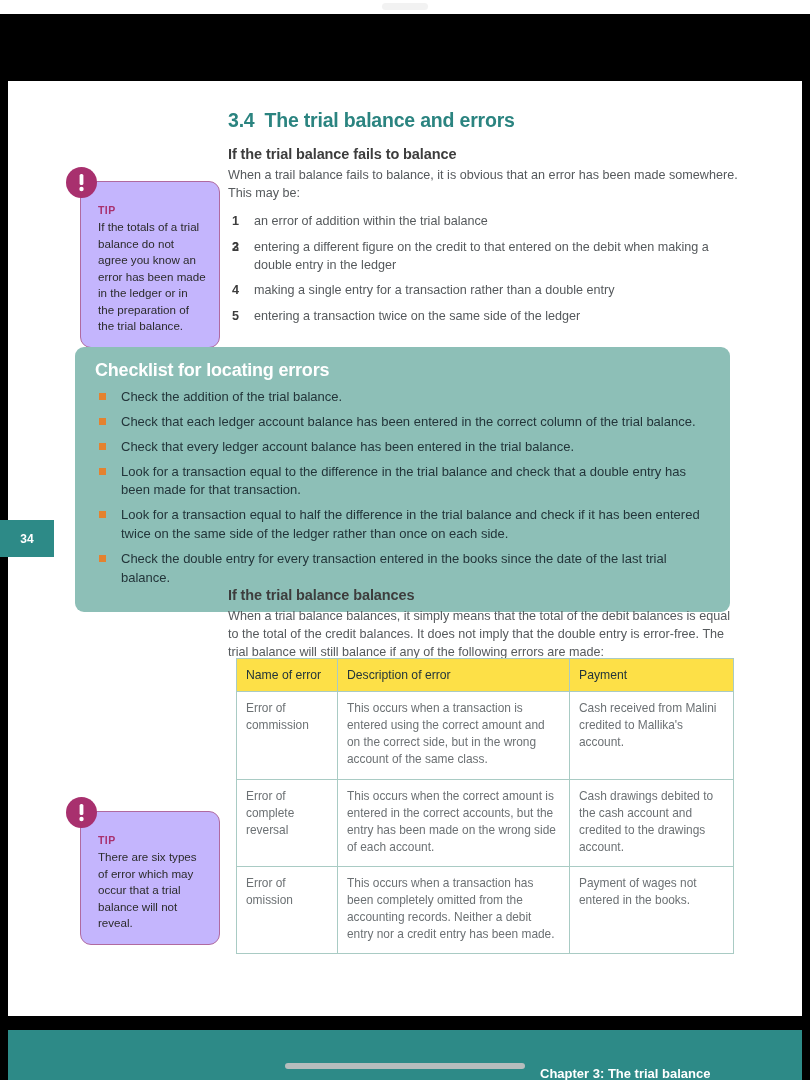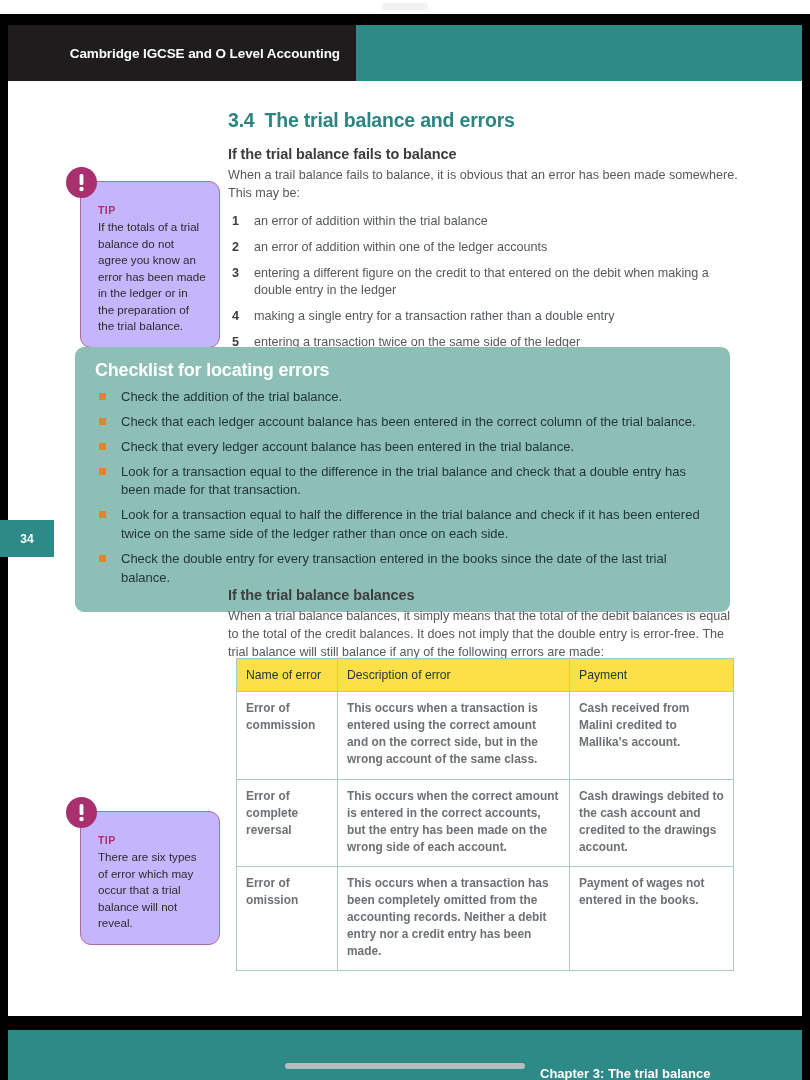--- a/index.html
+++ b/index.html
@@ -214,21 +214,20 @@
     width: 497px;
     border-collapse: collapse;
     table-layout: fixed;
   }
   .errtable th, .errtable td {
     border: 1px solid #a9cbc4;
     vertical-align: top;
     padding: 8px 9px 10px 9px;
     font-size: 11.9px;
     line-height: 1.43;
-    font-weight: bold;
   }
   .errtable th {
     background: #fde047;
     color: #23353a;
     font-weight: normal;
     text-align: left;
     padding-top: 8px;
     padding-bottom: 7px;
     font-size: 12.2px;
   }
@@ -276,26 +275,20 @@
 
 <div id="app">
 
   <div class="top-strip">
     <div class="top-strip-notch"></div>
   </div>
   <div class="top-black"></div>
   <div class="edge-l"></div>
   <div class="edge-r"></div>
 
-  <div class="runhead">
-    <div class="runhead-dark">
-      <span>Cambridge IGCSE and O Level Accounting</span>
-    </div>
-    <div class="runhead-teal"></div>
-  </div>
 
   <div class="page">
 
     <div class="page-number">34</div>
 
     <div class="tip" id="tip-1">
       <div class="bang">
         <svg width="31" height="31" viewBox="0 0 31 31" aria-hidden="true">
           <rect x="13.6" y="7" width="3.8" height="11" rx="1.6" fill="#ffffff"></rect>
           <circle cx="15.5" cy="22" r="2.2" fill="#ffffff"></circle>
@@ -320,21 +313,21 @@
 
       <h2 class="sec-title">
         <span class="num">3.4</span><span>The trial balance and errors</span>
       </h2>
 
       <h3 class="sub">If the trial balance fails to balance</h3>
       <p class="body">When a trail balance fails to balance, it is obvious that an error has been made somewhere. This may be:</p>
 
       <ol class="numlist">
         <li><span class="n">1</span><span>an error of addition within the trial balance</span></li>
-        <li><span class="n">2</span><span>an error of addition within one of the ledger accounts</span></li>
+        <li><span class="n">2</span></li>
         <li><span class="n">3</span><span>entering a different figure on the credit to that entered on the debit when making a double entry in the ledger</span></li>
         <li><span class="n">4</span><span>making a single entry for a transaction rather than a double entry</span></li>
         <li><span class="n">5</span><span>entering a transaction twice on the same side of the ledger</span></li>
       </ol>
     </div>
 
     <div class="checklist">
       <h3>Checklist for locating errors</h3>
       <ul>
         <li><span class="sq"></span><span>Check the addition of the trial balance.</span></li>

